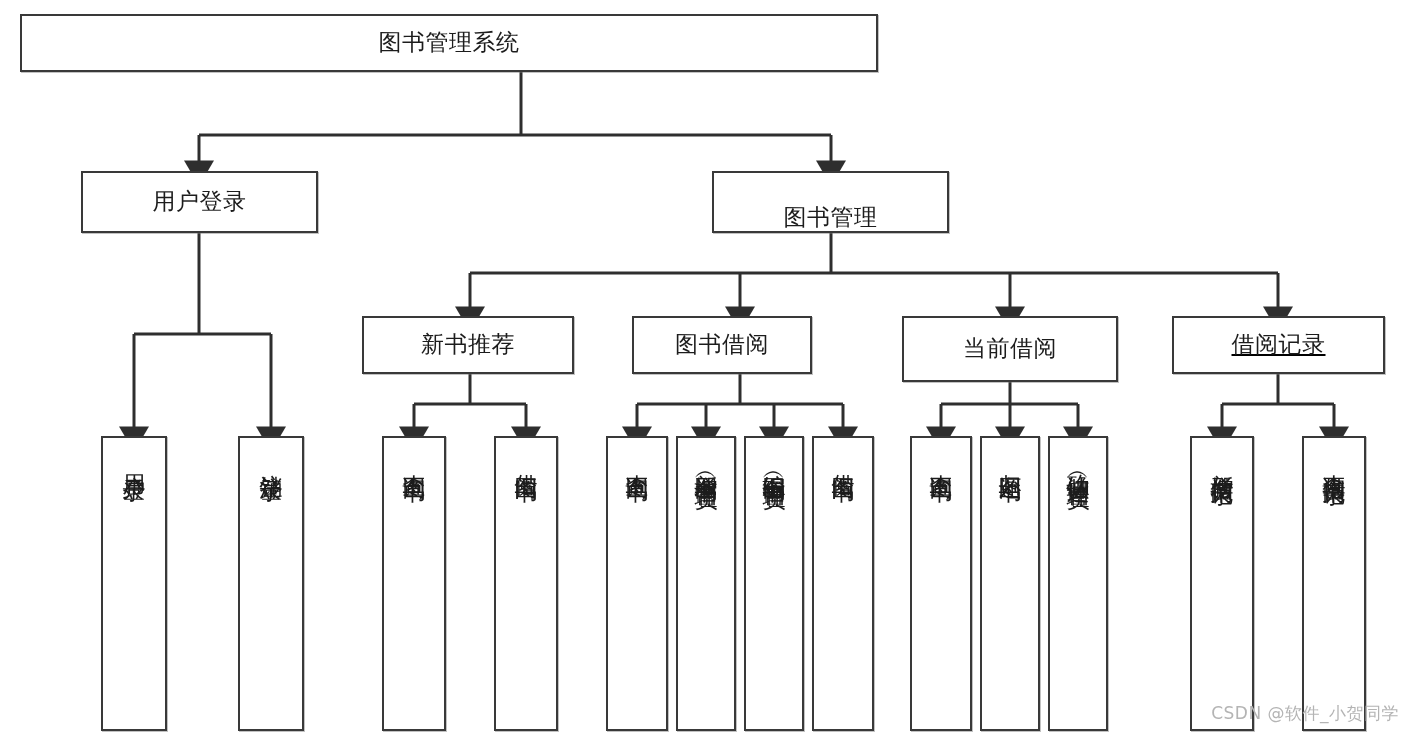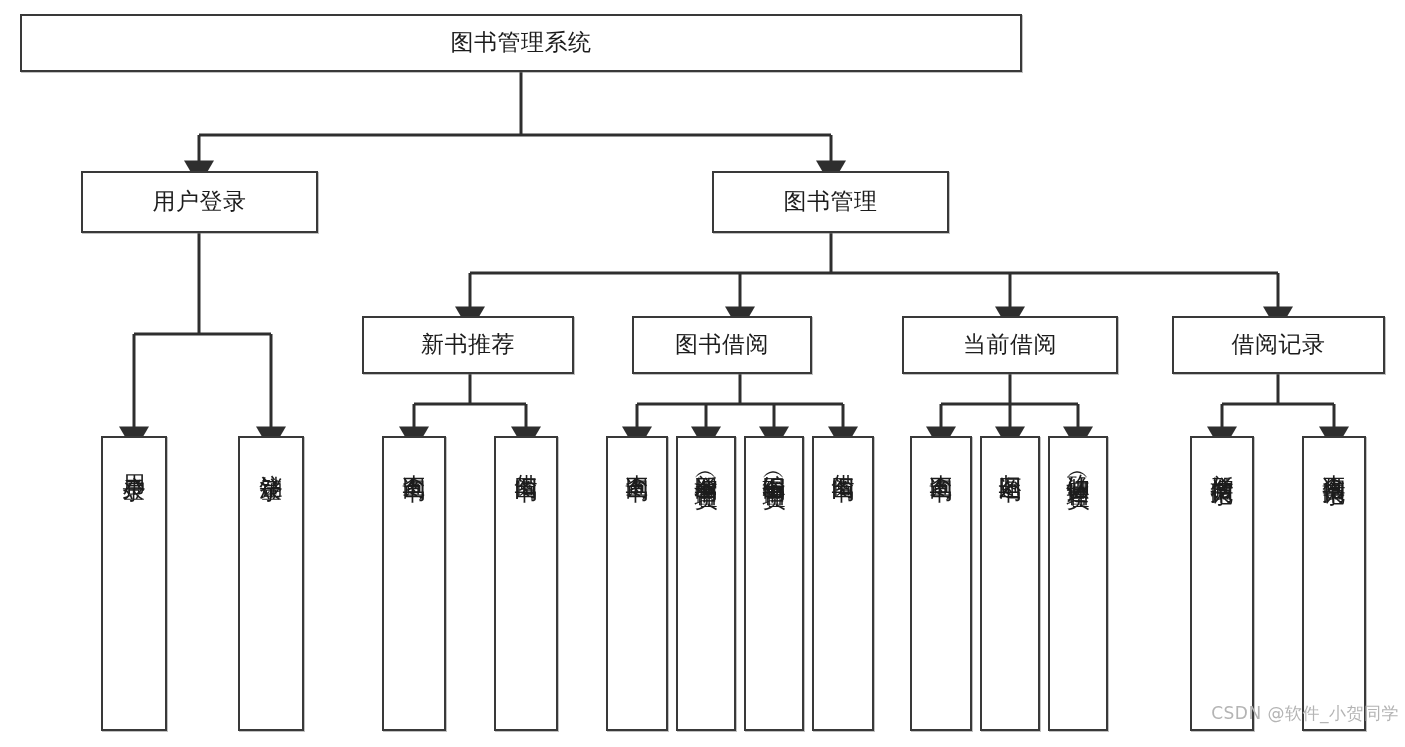--- a/index.html
+++ b/index.html
@@ -122,45 +122,45 @@
       <path d="M1010,404 L1010,430" marker-end="url(#arrowhead)"></path>
       <path d="M1078,404 L1078,430" marker-end="url(#arrowhead)"></path>
 
       <path d="M1278,374 L1278,404"></path>
       <path d="M1222,404 L1334,404"></path>
       <path d="M1222,404 L1222,430" marker-end="url(#arrowhead)"></path>
       <path d="M1334,404 L1334,430" marker-end="url(#arrowhead)"></path>
     </g>
   </svg>
 
-  <div class="node" style="left:20px; top:14px; width:1002px; height:58px;">
+  <div class="node" style="left:20px; top:14px; width:858px; height:58px;">
     <span class="label">图书管理系统</span>
   </div>
 
   <div class="node" style="left:81px; top:171px; width:237px; height:62px;">
     <span class="label">用户登录</span>
   </div>
 
-  <div class="node" style="left:712px; top:171px; width:237px; height:62px;">
+  <div class="node" style="left:712px; top:171px; width:237px; height:62px;align-items:flex-end;">
     <span class="label">图书管理</span>
   </div>
 
   <div class="node" style="left:362px; top:316px; width:212px; height:58px;">
     <span class="label">新书推荐</span>
   </div>
 
   <div class="node" style="left:632px; top:316px; width:180px; height:58px;">
     <span class="label">图书借阅</span>
   </div>
 
-  <div class="node" style="left:902px; top:316px; width:216px; height:58px;">
+  <div class="node" style="left:902px; top:316px; width:216px; height:66px;">
     <span class="label">当前借阅</span>
   </div>
 
-  <div class="node" style="left:1172px; top:316px; width:213px; height:58px;">
+  <div class="node" style="left:1172px; top:316px; width:213px; height:58px;text-decoration:underline;">
     <span class="label">借阅记录</span>
   </div>
 
   <div class="node vertical" style="left:101px; top:436px; width:66px; height:295px;">
     <span class="label">用户登录</span>
   </div>
 
   <div class="node vertical" style="left:238px; top:436px; width:66px; height:295px;">
     <span class="label">注销登录</span>
   </div>

